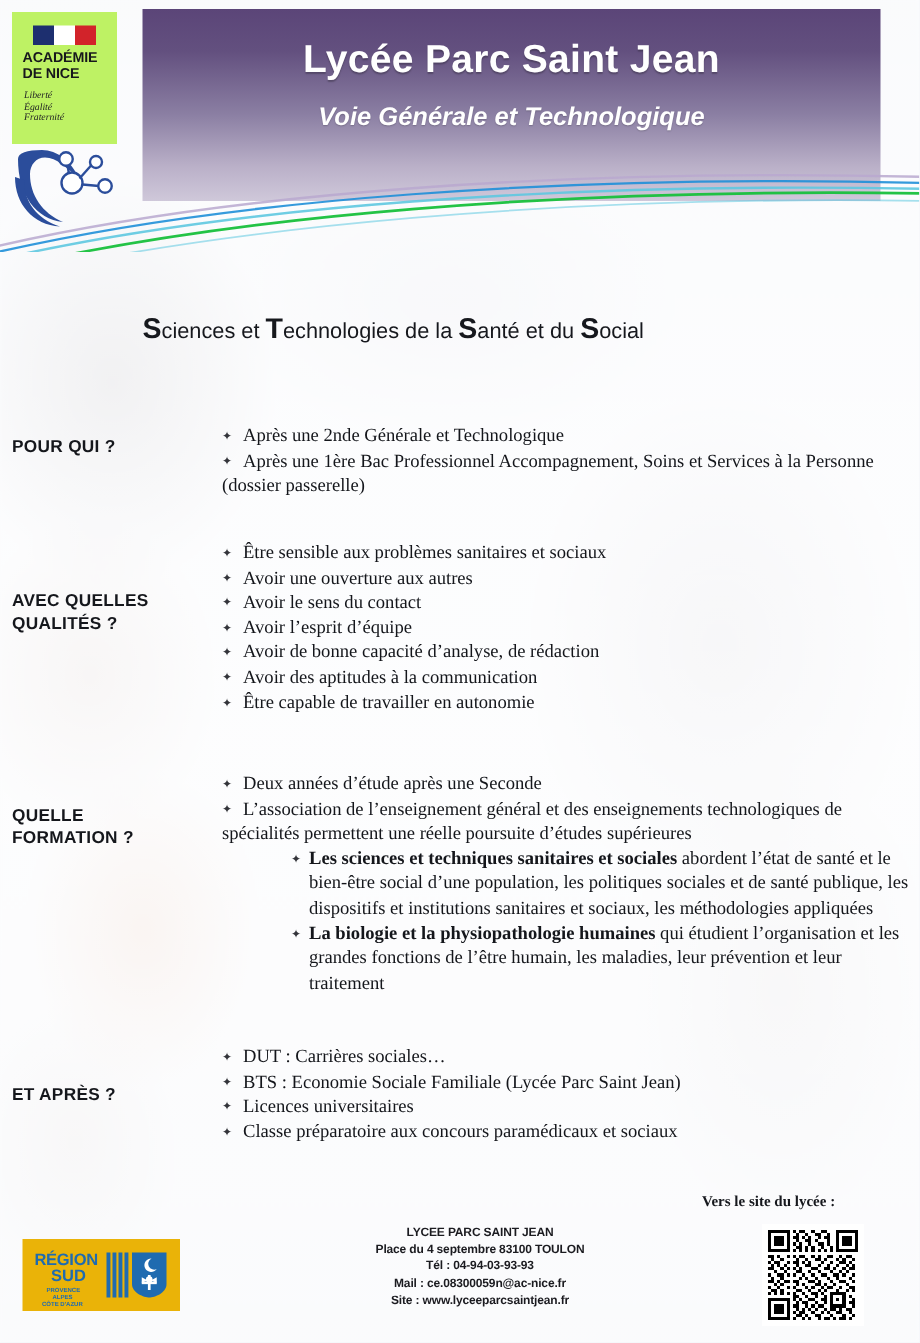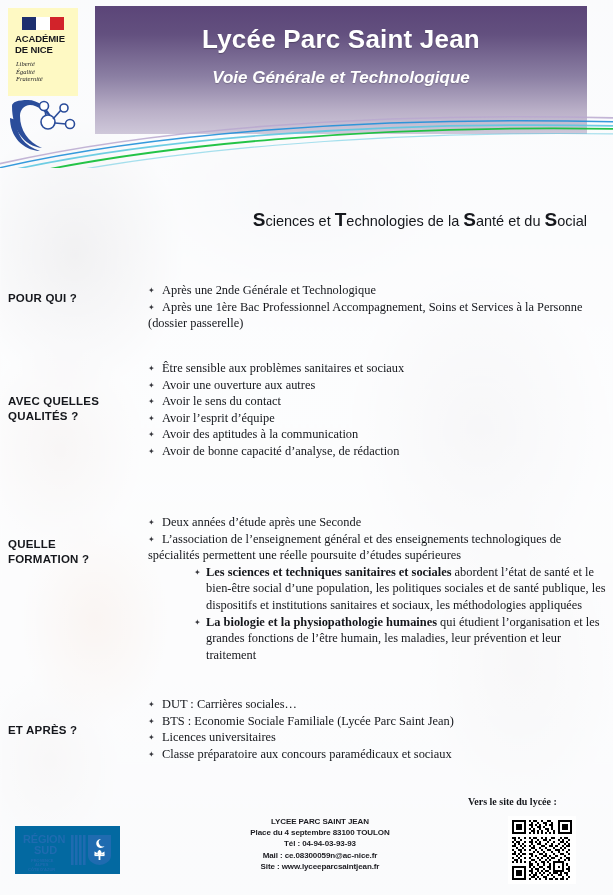--- a/index.html
+++ b/index.html
@@ -49,21 +49,21 @@
   .header-sub{
     position:absolute;left:95px;top:68px;width:492px;
     text-align:center;color:#ffffff;
     font-size:17px;font-style:italic;font-weight:bold;
     text-shadow:0 1px 1px rgba(0,0,0,.2);
   }
 
   
   .acad-card{
     position:absolute;left:8px;top:8px;width:70px;height:88px;
-    background:#fef9c3;
+    background:#bef264;
   }
   .acad-flag{
     position:absolute;left:14px;top:9px;width:42px;height:13px;
     display:flex;
   }
   .acad-flag i{display:block;height:100%;flex:1;}
   .acad-flag i:nth-child(1){background:#1d2f6f;}
   .acad-flag i:nth-child(2){background:#ffffff;}
   .acad-flag i:nth-child(3){background:#d2232a;}
   .acad-name{
@@ -83,21 +83,21 @@
   .curves{position:absolute;left:0;top:96px;width:613px;height:72px;}
 
   
   .bac-title{
     position:absolute;left:95px;top:161px;width:492px;
     text-align:center;color:#16181d;
     font-size:27px;font-weight:bold;letter-spacing:.5px;
   }
   .bac-sub{
     position:absolute;left:95px;top:209px;width:492px;
-    text-align:right;color:#16181d;
+    text-align:left;color:#16181d;
     font-size:14.5px;
   }
   .bac-sub .cap{font-size:19px;font-weight:bold;}
 
   
   .section{position:absolute;}
   .sec-label{
     position:absolute;left:8px;width:140px;text-align:left;
     font-size:11.5px;font-weight:bold;color:#15171c;line-height:15px;
     letter-spacing:.2px;
@@ -118,21 +118,21 @@
   .sub{
     padding-left:46px;
   }
   .sub .li{padding-left:12px;}
   .sub .li::before{content:"✦";font-size:8px;left:0;}
   .sub b{font-weight:bold;}
 
   
   .region-card{
     position:absolute;left:15px;top:826px;width:105px;height:48px;
-    background:#0369a1;
+    background:#eab308;
   }
   .footer-contact{
     position:absolute;left:180px;top:816px;width:280px;
     text-align:center;color:#1b1b20;
     font-size:8px;font-weight:bold;line-height:11.2px;letter-spacing:-.1px;
   }
   .qr-label{
     position:absolute;left:468px;top:796px;width:145px;text-align:left;
     font-family:"Liberation Serif",serif;
     font-size:10px;font-weight:bold;color:#16181d;
@@ -205,22 +205,23 @@
   <div class="section">
     <div class="sec-label" style="top:394px;">
       <div>AVEC QUELLES</div>
       <div>QUALITÉS ?</div>
     </div>
     <div class="sec-body" style="top:360px;">
       <div class="li">Être sensible aux problèmes sanitaires et sociaux</div>
       <div class="li">Avoir une ouverture aux autres</div>
       <div class="li">Avoir le sens du contact</div>
       <div class="li">Avoir l’esprit d’équipe</div>
+      <div class="li">Avoir de bonne capacité d’analyse, de rédaction</div>
       <div class="li">Avoir des aptitudes à la communication</div>
-      <div class="li">Avoir de bonne capacité d’analyse, de rédaction</div>
+      <div class="li">Être capable de travailler en autonomie</div>
     </div>
   </div>
 
   <div class="section">
     <div class="sec-label" style="top:537px;">
       <div>QUELLE</div>
       <div>FORMATION ?</div>
     </div>
     <div class="sec-body" style="top:514px;">
       <div class="li">Deux années d’étude après une Seconde</div>

